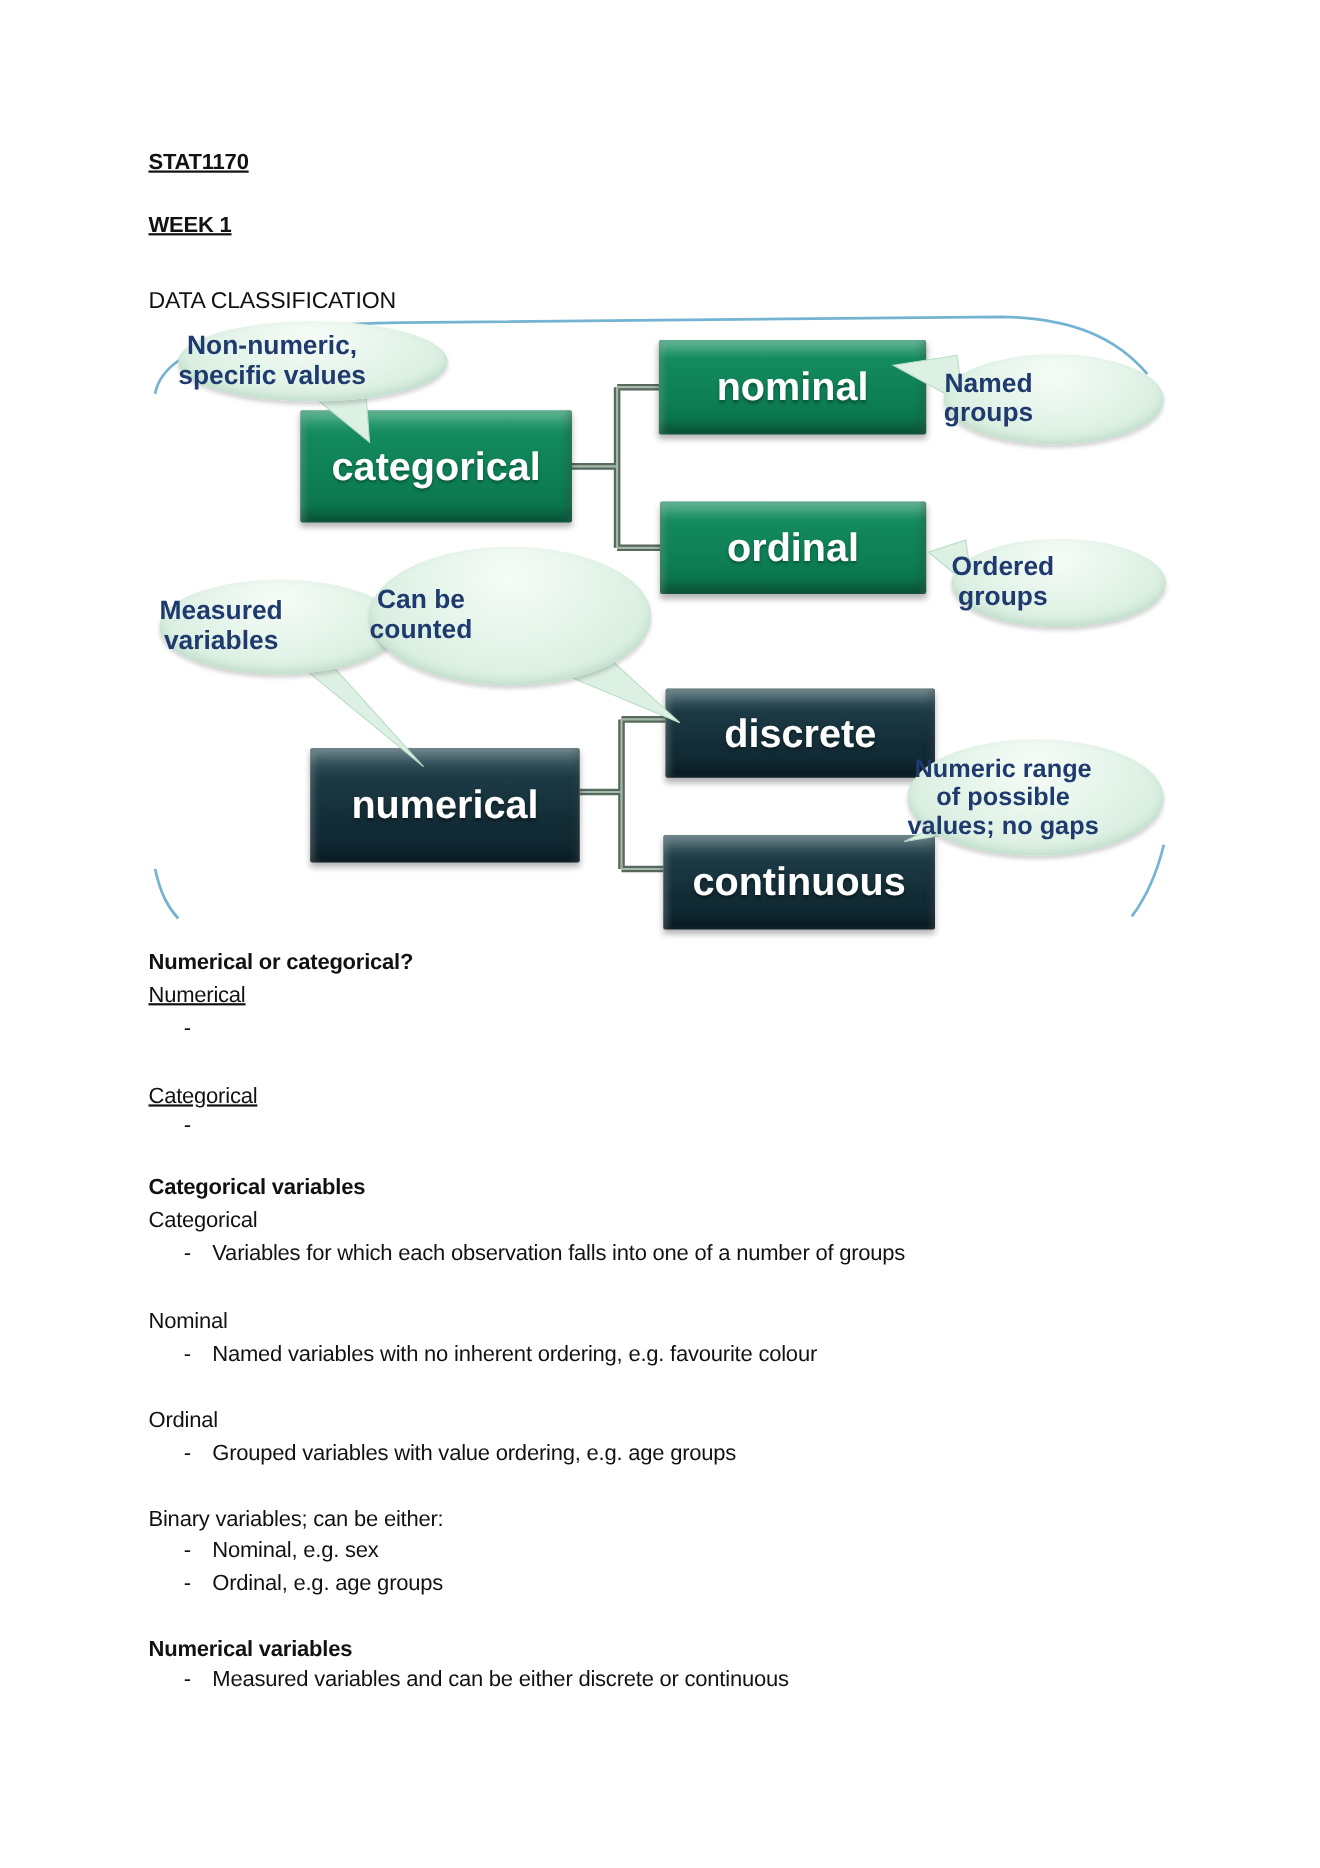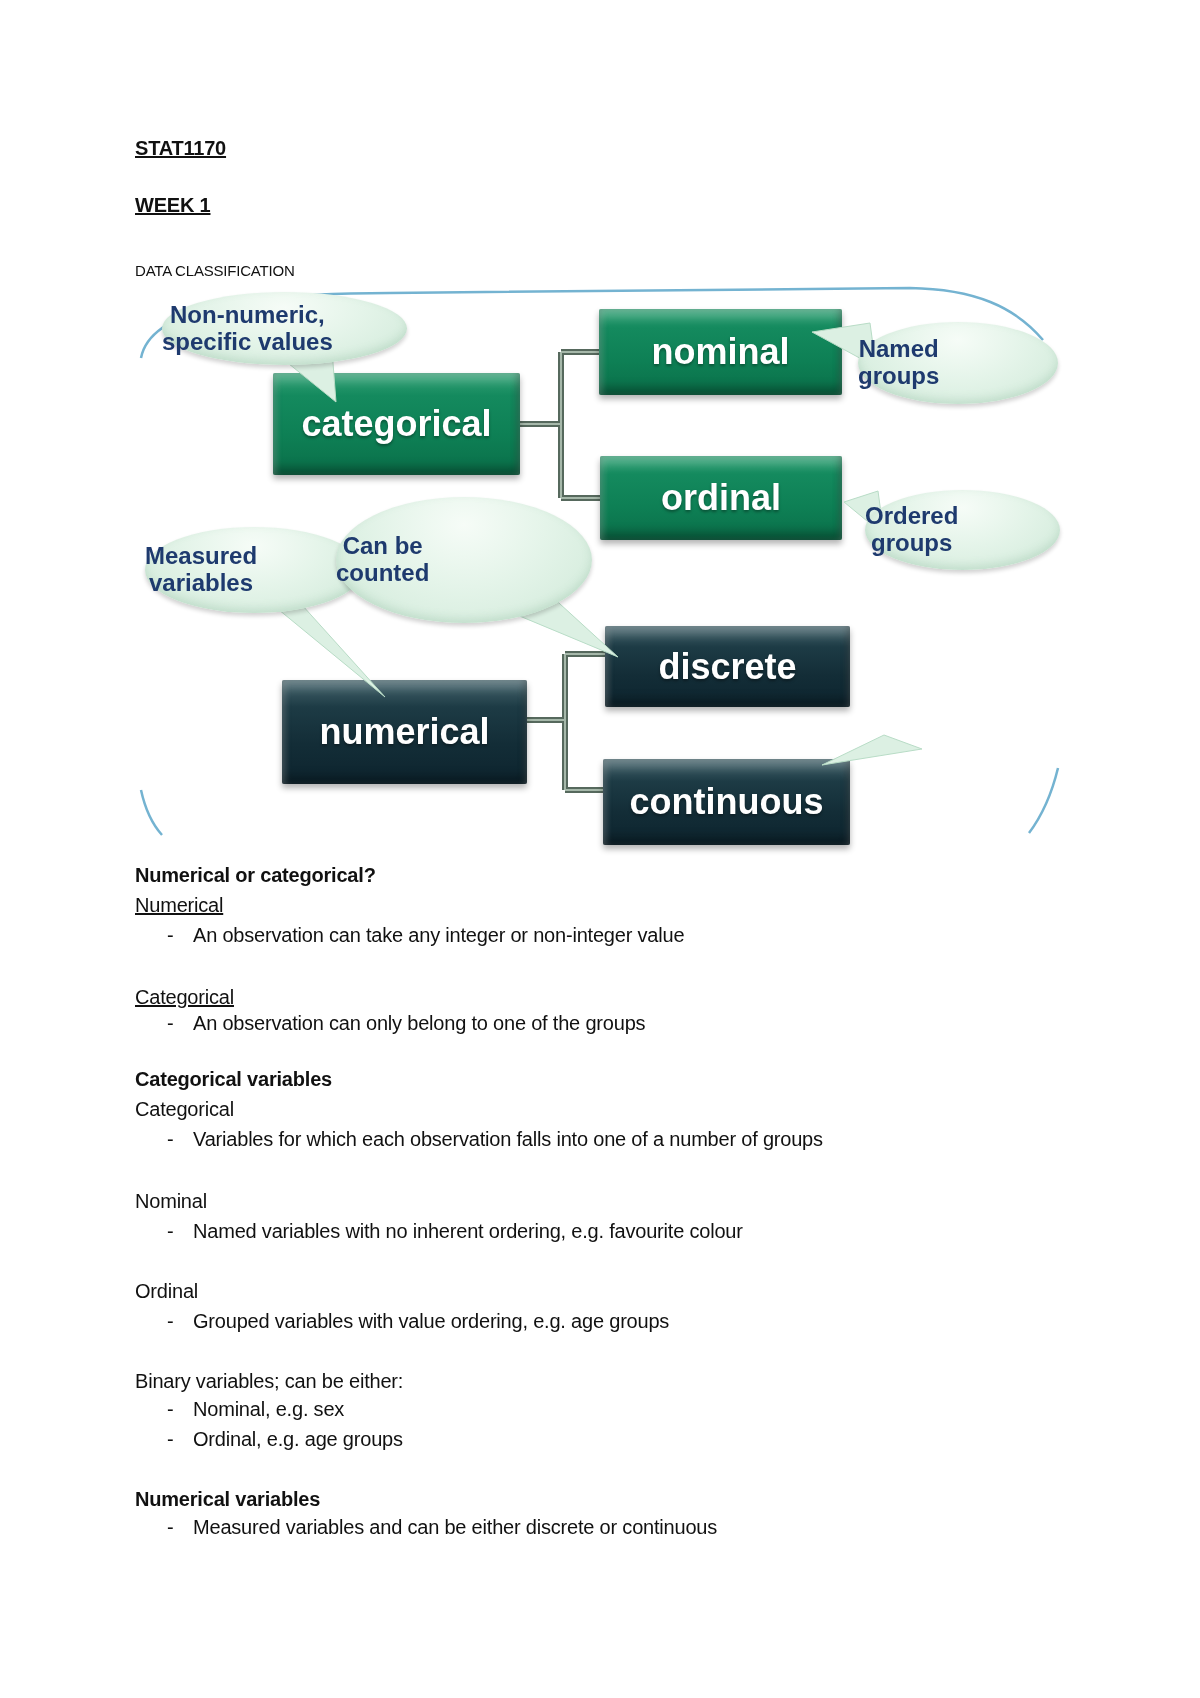--- a/index.html
+++ b/index.html
@@ -41,21 +41,21 @@
   .tails{z-index:3;pointer-events:none;}
   .underlay{z-index:1;}
 </style>
 </head>
 <body>
 
 <div class="page">
 
   <div class="tblock bold uline" style="top:137px">STAT1170</div>
   <div class="tblock bold uline" style="top:194px">WEEK 1</div>
-  <div class="tblock" style="top:262px;font-size:15px">DATA CLASSIFICATION</div>
+  <div class="tblock" style="top:262px;font-size:21px">DATA CLASSIFICATION</div>
 
   <div class="diagram">
 
     <svg class="underlay" viewBox="0 0 1200 565">
       <path d="M141 73 C150 25 240 8 390 8 L910 3 C975 4 1015 22 1043 55" fill="none" stroke="#74b3d1" stroke-width="2.5"></path>
       <path d="M141 505 C146 528 153 540 162 550" fill="none" stroke="#74b3d1" stroke-width="2.5"></path>
       <path d="M1058 483 C1051 512 1041 532 1029 548" fill="none" stroke="#74b3d1" stroke-width="2.5"></path>
       <path d="M520 139 H561 M561 67 V213 M561 67 H599 M561 213 H600" fill="none" stroke="#56695d" stroke-width="6"></path>
       <path d="M520 139 H561 M561 67 V213 M561 67 H599 M561 213 H600" fill="none" stroke="#a6b8aa" stroke-width="2"></path>
       <path d="M527 435 H565 M565 369 V505 M565 369 H605 M565 505 H603" fill="none" stroke="#56695d" stroke-width="6"></path>
@@ -113,34 +113,39 @@
         <span class="bline">Measured</span>
         <span class="bline">variables</span>
       </div>
     </div>
     <div class="bubble" style="left:336px;top:212px;width:256px;height:126px">
       <div>
         <span class="bline">Can be</span>
         <span class="bline">counted</span>
       </div>
     </div>
+    <div class="bubble" style="left:825px;top:387px;width:233px;height:106px;font-size:23px">
+      <div>
+        <span class="bline">Numeric range</span>
+        <span class="bline">of possible</span>
+        <span class="bline">values; no gaps</span>
+      </div>
+    </div>
   </div>
 
   <div class="tblock bold" style="top:864px">Numerical or categorical?</div>
 
   <div class="tblock uline" style="top:894px">Numerical</div>
   <div class="bullet" style="top:924px">
     <span class="dash">-</span>
-    <span>An observation can take any integer or non-integer value</span>
   </div>
 
   <div class="tblock uline" style="top:986px">Categorical</div>
   <div class="bullet" style="top:1012px">
     <span class="dash">-</span>
-    <span>An observation can only belong to one of the groups</span>
   </div>
 
   <div class="tblock bold" style="top:1068px">Categorical variables</div>
   <div class="tblock" style="top:1098px">Categorical</div>
   <div class="bullet" style="top:1128px">
     <span class="dash">-</span>
     <span>Variables for which each observation falls into one of a number of groups</span>
   </div>
 
   <div class="tblock" style="top:1190px">Nominal</div>

